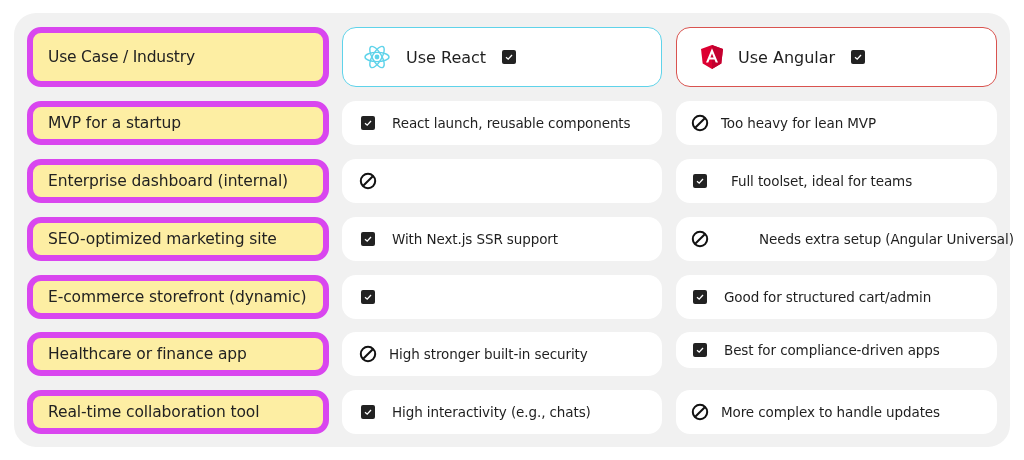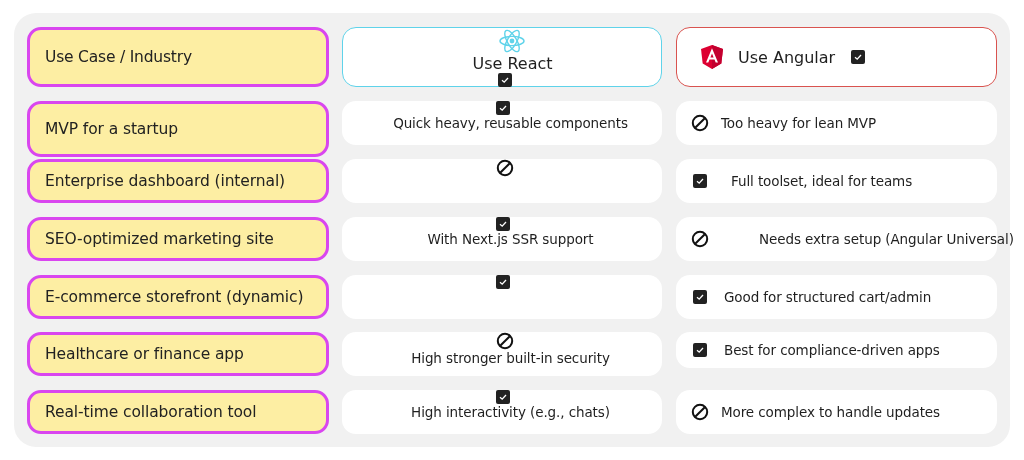--- a/index.html
+++ b/index.html
@@ -2,23 +2,23 @@
 <html><head>
 <meta charset="utf-8">
 <style>
   html, body { margin:0; padding:0; background:#ffffff; }
   body { width:1024px; height:460px; position:relative; overflow:hidden;
          font-family:"DejaVu Sans", sans-serif; color:#1f1f1f; }
   .panel { position:absolute; left:14px; top:13px; width:996px; height:434px;
            background:#f1f1f1; border-radius:22px; }
   .cell { position:absolute; box-sizing:border-box; display:flex; align-items:center;
           border-radius:14px; }
-  .usecase { left:27px; width:302px; background:#fdeea3; border:3px solid #d946ef;
+  .usecase { left:27px; width:302px; background:#fdeea3; border:6px solid #d946ef;
              padding-left:15px; font-size:15.5px; color:#222; letter-spacing:-0.2px; }
-  .react { left:342px; width:320px; background:#fff; padding-left:17px; font-size:13.5px;flex-direction:column; }
+  .react { left:342px; width:320px; background:#fff; padding-left:17px; font-size:13.5px; }
   .angular { left:676px; width:321px; background:#fff; padding-left:15px; font-size:13.5px; }
   .hdr { top:27px; height:60px; }
   .hdr.react { border:1px solid #5fd3ea; padding-left:20px; font-size:16px; }
   .hdr.angular { border:1px solid #d9534f; padding-left:24px; font-size:16px; }
   .hdr .label { margin-left:15px; margin-right:14px; }
   .chk { width:14px; height:14px; background:#222; border-radius:2px; display:inline-flex;
          align-items:center; justify-content:center; flex:0 0 auto; margin-right:17px; margin-left:2px; }
   .chk svg { width:10px; height:10px; }
   .ban { width:18px; height:18px; flex:0 0 auto; margin-right:12px; display:inline-flex; }
   .txt { white-space:nowrap; letter-spacing:-0.1px; }
@@ -59,30 +59,30 @@
   </span>
   <span class="label">Use Angular</span>
   <span class="chk">
     <svg viewBox="0 0 10 10">
         <path d="M2 5.2 L4.2 7.2 L8 3" stroke="#fff" stroke-width="1.3" fill="none"></path>
       </svg>
   </span>
 </div>
 
 <div id="rows">
-    <div class="cell usecase" style="top: 101px; height: 56px;">
+    <div class="cell usecase" style="top: 101px; height: 44px;">
       <span class="txt">MVP for a startup</span>
     </div>
     <div class="cell react" style="top: 101px; height: 44px;">
       <span class="chk">
         <svg viewBox="0 0 10 10">
           <path d="M2 5.2 L4.2 7.2 L8 3" stroke="#fff" stroke-width="1.3" fill="none"></path>
         </svg>
       </span>
-      <span class="txt">Quick heavy, reusable components</span>
+      <span class="txt">React launch, reusable components</span>
     </div>
     <div class="cell angular" style="top: 101px; height: 44px;">
       <span class="ban">
         <svg width="18" height="18" viewBox="0 0 18 18">
           <circle cx="9" cy="9" r="7.2" fill="none" stroke="#111" stroke-width="2"></circle>
           <line x1="4.2" y1="13.8" x2="13.8" y2="4.2" stroke="#111" stroke-width="2"></line>
         </svg>
       </span>
       <span class="txt">Too heavy for lean MVP</span>
     </div>

